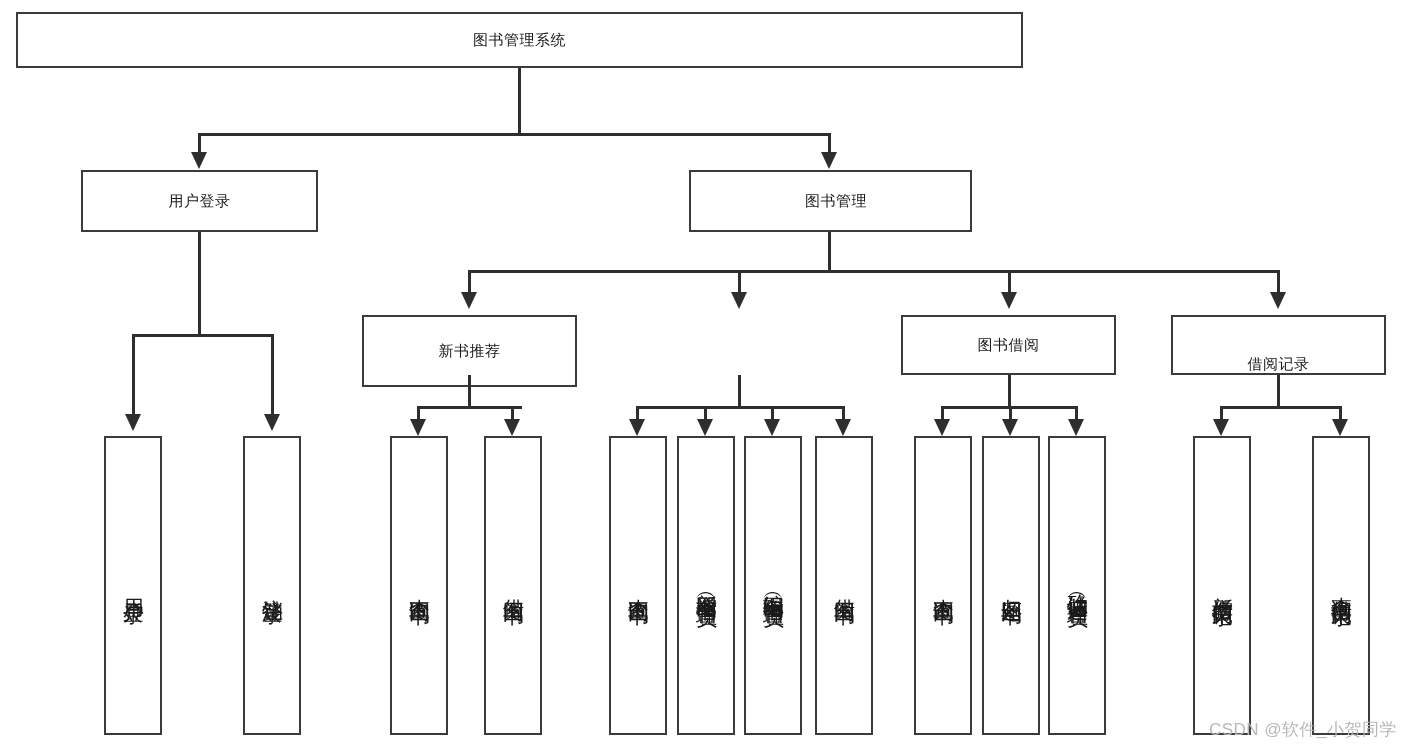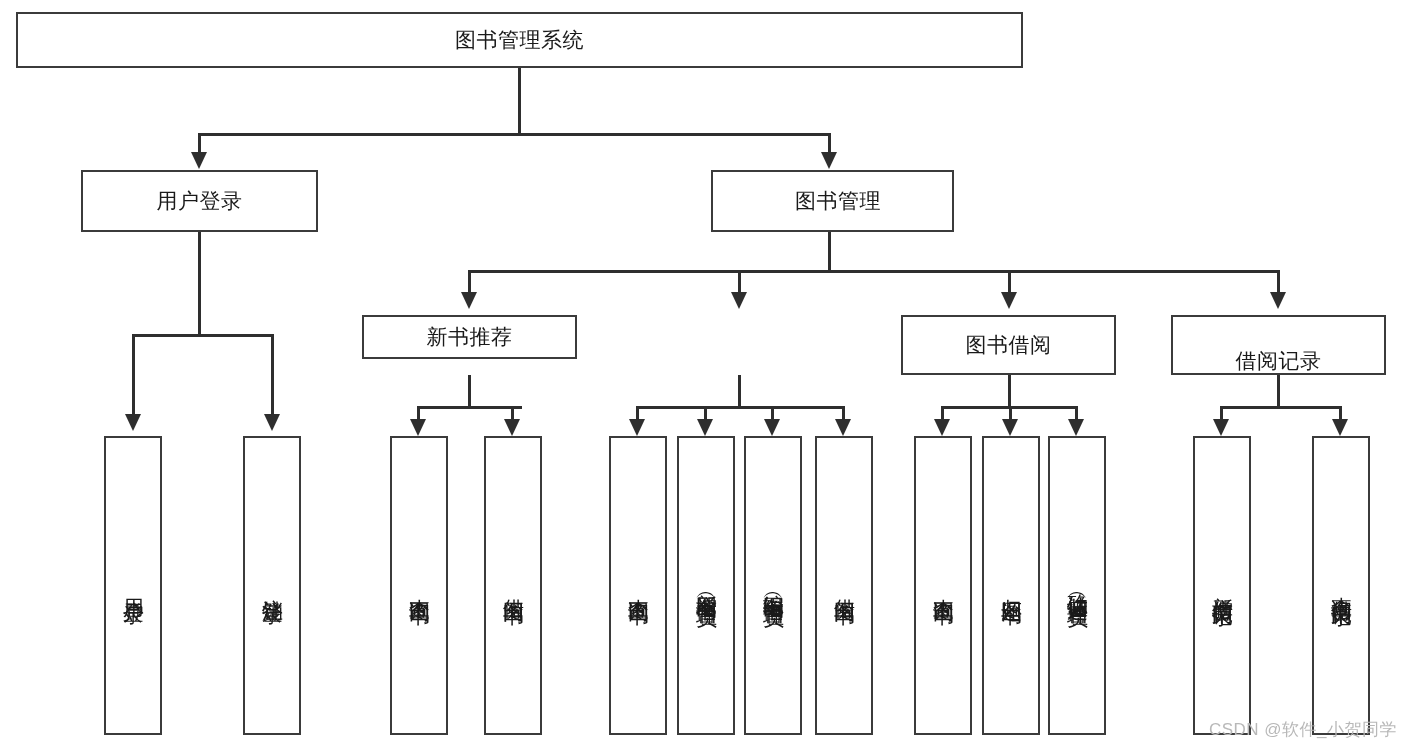--- a/index.html
+++ b/index.html
@@ -21,21 +21,21 @@
     position: absolute;
     box-sizing: border-box;
     border: 2px solid #3b3b3b;
     background: #ffffff;
     display: flex;
     align-items: center;
     justify-content: center;
     color: #1a1a1a;
   }
   .node.horiz {
-    font-size: 21px;
+    font-size: 15px;
     letter-spacing: 0.5px;
     line-height: 1.2;
   }
   .node.vert {
     writing-mode: vertical-rl;
     text-orientation: upright;
     font-size: 21px;
     line-height: 1.18;
     letter-spacing: 2px;
     padding: 6px 0;
@@ -87,21 +87,21 @@
   <div class="lineh" style="left:198px; top:133px; width:633px; height:3px;"></div>
 
   <div class="linev" style="left:198px; top:133px; height:22px;"></div>
   <div class="arrow" style="left:191px; top:152px;"></div>
   <div class="linev" style="left:828px; top:133px; height:22px;"></div>
   <div class="arrow" style="left:821px; top:152px;"></div>
 
   <div class="node horiz" style="left:81px; top:170px; width:237px; height:62px;">
     <span>用户登录</span>
   </div>
-  <div class="node horiz" style="left:711px; top:170px; width:243px; height:62px;padding-left:11px;">
+  <div class="node horiz" style="left:689px; top:170px; width:283px; height:62px;padding-left:11px;">
     <span>图书管理</span>
   </div>
 
   <div class="linev" style="left:198px; top:232px; height:104px;"></div>
   <div class="lineh" style="left:132px; top:334px; width:142px;"></div>
   <div class="linev" style="left:132px; top:334px; height:82px;"></div>
   <div class="arrow" style="left:125px; top:414px;"></div>
   <div class="linev" style="left:271px; top:334px; height:82px;"></div>
   <div class="arrow" style="left:264px; top:414px;"></div>
 
@@ -109,21 +109,21 @@
   <div class="lineh" style="left:468px; top:270px; width:812px;"></div>
   <div class="linev" style="left:468px; top:270px; height:24px;"></div>
   <div class="arrow" style="left:461px; top:292px;"></div>
   <div class="linev" style="left:738px; top:270px; height:24px;"></div>
   <div class="arrow" style="left:731px; top:292px;"></div>
   <div class="linev" style="left:1008px; top:270px; height:24px;"></div>
   <div class="arrow" style="left:1001px; top:292px;"></div>
   <div class="linev" style="left:1277px; top:270px; height:24px;"></div>
   <div class="arrow" style="left:1270px; top:292px;"></div>
 
-  <div class="node horiz" style="left:362px; top:315px; width:215px; height:44px;">
+  <div class="node horiz" style="left:362px; top:315px; width:215px; height:72px;">
     <span>新书推荐</span>
   </div>
   <div class="node horiz" style="left:901px; top:315px; width:215px; height:60px;">
     <span>图书借阅</span>
   </div>
   <div class="node horiz" style="left:1171px; top:315px; width:215px; height:60px;align-items:flex-end;">
     <span>借阅记录</span>
   </div>
 
   <div class="linev" style="left:468px; top:375px; height:34px;"></div>

